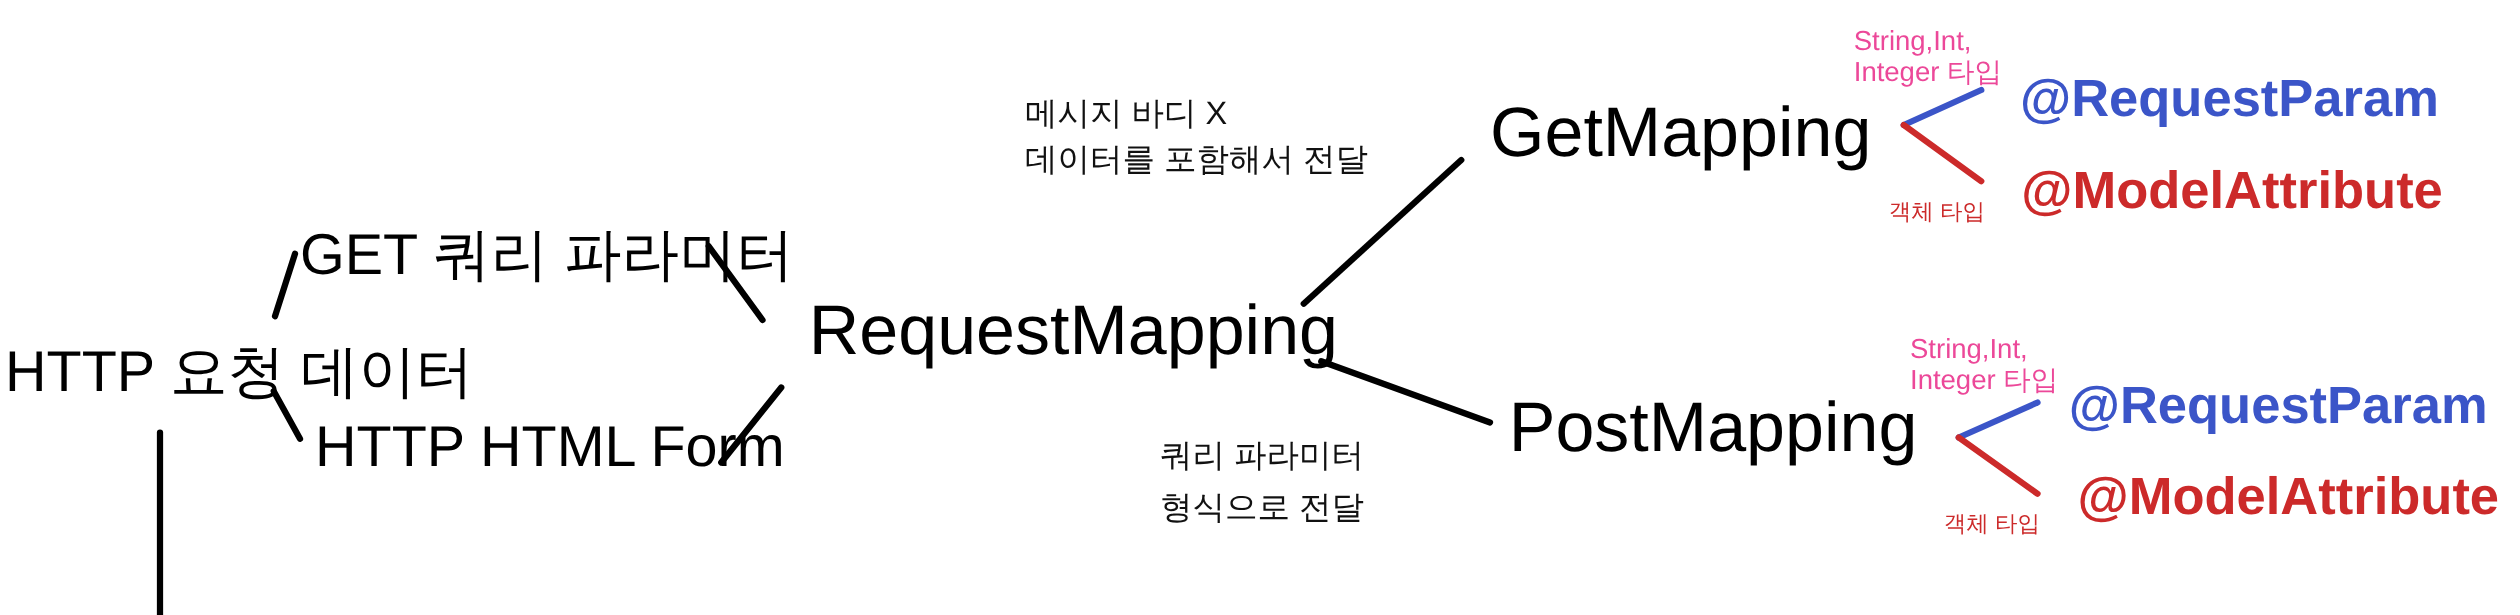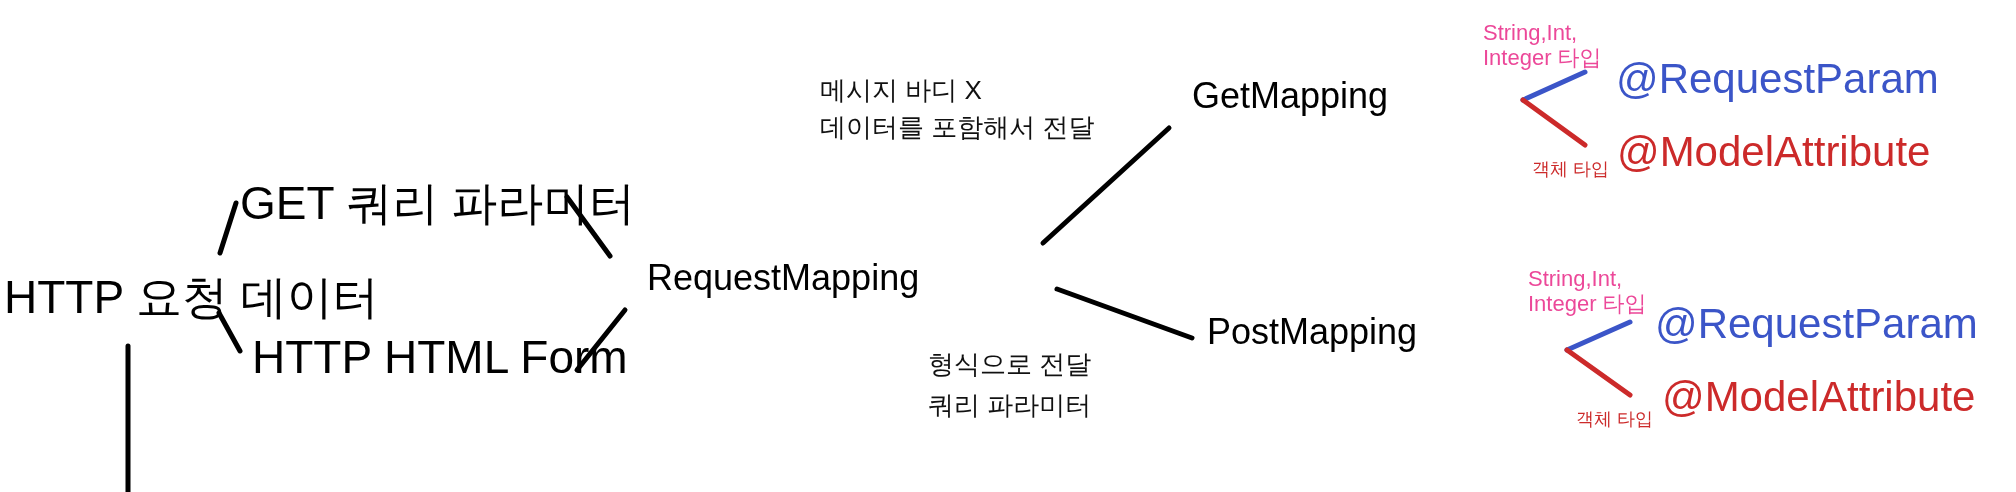--- a/index.html
+++ b/index.html
@@ -1,25 +1,25 @@
 <!DOCTYPE html>
 <html><head>
   <meta charset="utf-8">
   <style>
     html, body { margin: 0; padding: 0; background: #ffffff; }
     body { width: 2016px; height: 492px; position: relative; overflow: hidden;
            font-family: "Liberation Sans", "DejaVu Sans", sans-serif; color: #000; }
     .lbl { position: absolute; white-space: nowrap; line-height: 1; }
     .node-sm { font-size: 46px; }
-    .node-lg { font-size: 36px; }
+    .node-lg { font-size: 56px; }
     .note { font-size: 26px; color: #111; line-height: 37px; }
     .note-post { line-height: 41px; }
     .type-blue { font-size: 22px; color: #ec4899; line-height: 25px; }
-    .type-red { font-size: 18px; color: #cc2a2a; margin-left: 21px; }
-    .anno { font-size: 42px; }
+    .type-red { font-size: 18px; color: #cc2a2a; }
+    .anno { font-size: 42px; font-weight: bold; }
     .anno-blue { color: #3b55c8; }
     .anno-red { color: #cc2a2a; }
     svg.edges { position: absolute; left: 0; top: 0; }
     .note-line { display: block; }
   </style>
 </head>
 <body>
 
 <svg class="edges" width="2016" height="492">
   <g stroke="#000" stroke-width="5" stroke-linecap="round" fill="none">
@@ -37,39 +37,39 @@
     <line stroke="#3b55c8" x1="1567" y1="350" x2="1630" y2="322"></line>
     <line stroke="#cc2a2a" x1="1567" y1="350" x2="1630" y2="395"></line>
   </g>
 </svg>
 
 <div class="lbl node-sm" style="left:4px; top:274px;text-align:center;">HTTP 요청 데이터</div>
 
 <div class="lbl node-sm" style="left:240px; top:180px;">GET 쿼리 파라미터</div>
 <div class="lbl node-sm" style="left:252px; top:334px;">HTTP HTML Form</div>
 
-<div class="lbl node-lg" style="left:647px; top:260px;">RequestMapping</div>
+<div class="lbl node-lg" style="left:647px; top:236px;">RequestMapping</div>
 
 <div class="lbl node-lg" style="left:1192px; top:78px;">GetMapping</div>
 <div class="lbl note" style="left:820px; top:40px;margin-top:32px;">
   <span class="note-line">메시지 바디 X</span>
   <span class="note-line">데이터를 포함해서 전달</span>
 </div>
 <div class="lbl type-blue" style="left:1483px; top:20px;">
   <span class="note-line">String,Int,</span>
   <span class="note-line">Integer 타입</span>
 </div>
 <div class="lbl anno anno-blue" style="left:1616px; top:58px;">@RequestParam</div>
 <div class="lbl type-red" style="left:1511px; top:160px;">객체 타입</div>
 <div class="lbl anno anno-red" style="left:1617px; top:131px;">@ModelAttribute</div>
 
 <div class="lbl node-lg" style="left:1207px; top:314px;">PostMapping</div>
 <div class="lbl note note-post" style="left:928px; top:344px;">
+  <span class="note-line">쿼리 파라미터</span>
   <span class="note-line">형식으로 전달</span>
-  <span class="note-line">쿼리 파라미터</span>
 </div>
 <div class="lbl type-blue" style="left:1528px; top:266px;">
   <span class="note-line">String,Int,</span>
   <span class="note-line">Integer 타입</span>
 </div>
 <div class="lbl anno anno-blue" style="left:1655px; top:303px;">@RequestParam</div>
 <div class="lbl type-red" style="left:1555px; top:410px;">객체 타입</div>
 <div class="lbl anno anno-red" style="left:1662px; top:376px;">@ModelAttribute</div>
 
 </body></html>

